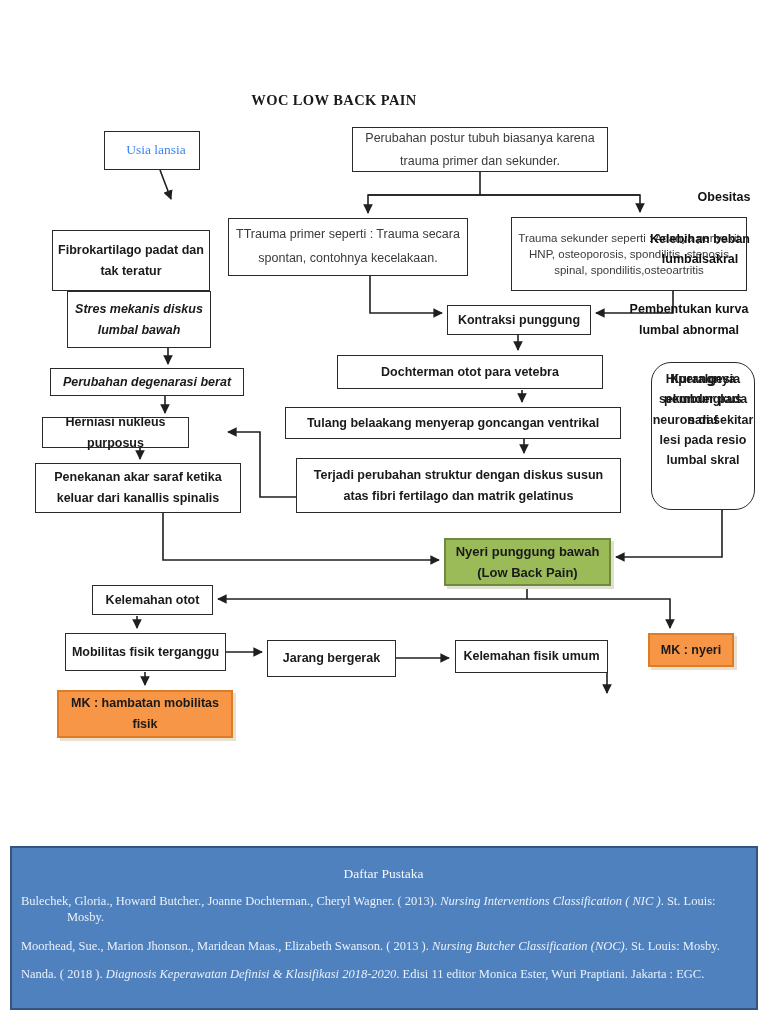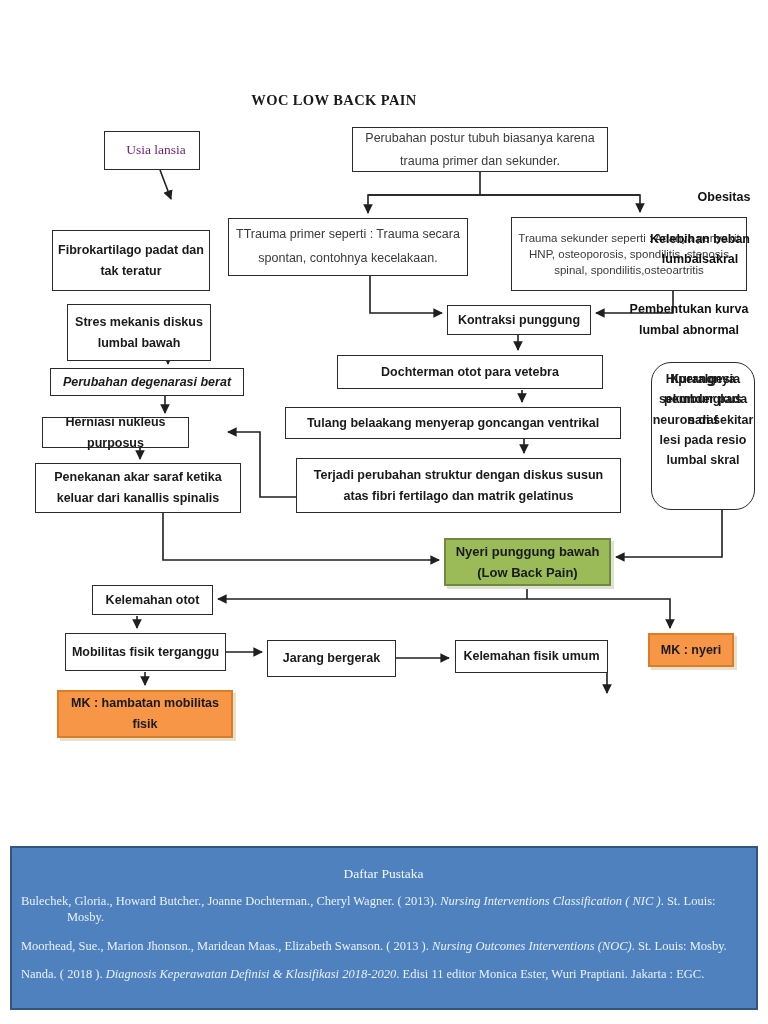--- a/index.html
+++ b/index.html
@@ -6,21 +6,21 @@
   .page{position:relative;width:768px;height:1024px;background:#ffffff;overflow:hidden;
         font-family:"Liberation Sans",sans-serif;}
   .page-title{position:absolute;top:92px;left:0;width:668px;text-align:center;margin:0;
         font-family:"Liberation Serif",serif;font-size:14.5px;font-weight:700;color:#1a1a1a;
         letter-spacing:.4px;}
   svg.connectors{position:absolute;left:0;top:0;z-index:1;}
   .node{position:absolute;box-sizing:border-box;border:1.5px solid #2b2b2b;background:#fff;
         display:flex;align-items:center;justify-content:center;text-align:center;
         font-weight:700;font-size:12.5px;line-height:1.65;color:#1a1a1a;padding:2px 4px;z-index:2;}
   .plain{font-weight:400;color:#3a3a3a;}
-  .serif-node{font-family:"Liberation Serif",serif;font-weight:400;font-size:13.5px;color:#701a75;padding-left:12px;}
+  .serif-node{font-family:"Liberation Serif",serif;font-weight:400;font-size:13.5px;color:#3b82f6;padding-left:12px;}
   .green{background:#9BBB59;border:2px solid #71893F;box-shadow:3px 3px 0 #dfe2d2;font-size:13px;}
   .orange{background:#F79646;border:2px solid #DD7C23;box-shadow:3px 3px 0 #e9e0cd;}
   .float-label{position:absolute;z-index:3;font-weight:700;font-size:12.5px;text-align:center;
         line-height:1.6;color:#111;background:transparent;}
   .tallbox{align-items:flex-start;border-radius:20px;}
   .tallbox .layer{position:absolute;left:0;top:6px;width:100%;text-align:center;line-height:1.62;}
   .refs-panel{position:absolute;left:10px;top:846px;width:748px;height:164px;box-sizing:border-box;
         background:#4E81BD;border:2px solid #31567F;color:#EAF1F9;z-index:2;
         font-family:"Liberation Serif",serif;font-size:12.5px;padding:14px 10px 0 9px;}
   .refs-title{text-align:center;font-weight:400;font-size:13.5px;margin:4px 0 11px;color:#F2F7FC;}
@@ -75,21 +75,21 @@
   <div class="float-label" style="left:694px;top:187px;width:60px;">Obesitas</div>
 
   <div class="node" style="left:52px;top:205px;width:158px;height:61px;margin-top:25px;">Fibrokartilago padat dan tak teratur</div>
 
   <div class="node plain" style="left:228px;top:218px;width:240px;height:58px;line-height:1.9;">TTrauma primer seperti : Trauma secara spontan, contohnya kecelakaan.</div>
 
   <div class="node plain" style="left:511px;top:217px;width:236px;height:74px;line-height:1.4;font-size:11.5px;">Trauma sekunder seperti : Adanya penyakit HNP, osteoporosis, spondilitis, stenosis spinal, spondilitis,osteoartritis</div>
 
   <div class="float-label" style="left:644px;top:229px;width:112px;">Kelebihan beban lumbalsakral</div>
 
-  <div class="node" style="left:67px;top:304px;width:144px;height:57px;">Stres mekanis diskus lumbal bawah</div>
+  <div class="node" style="left:67px;top:291px;width:144px;height:57px;font-style:italic;">Stres mekanis diskus lumbal bawah</div>
 
   <div class="node" style="left:447px;top:305px;width:144px;height:30px;">Kontraksi punggung</div>
 
   <div class="float-label" style="left:616px;top:299px;width:146px;line-height:1.7;">Pembentukan kurva lumbal abnormal</div>
 
   <div class="node" style="left:337px;top:355px;width:266px;height:34px;">Dochterman otot para vetebra</div>
 
   <div class="node" style="left:50px;top:368px;width:194px;height:28px;font-style:italic;">Perubahan degenarasi berat</div>
 
   <div class="node" style="left:285px;top:407px;width:336px;height:32px;">Tulang belaakang menyerap goncangan ventrikal</div>
@@ -115,17 +115,17 @@
 
   <div class="node" style="left:455px;top:640px;width:153px;height:33px;">Kelemahan fisik umum</div>
 
   <div class="node orange" style="left:648px;top:633px;width:86px;height:34px;">MK : nyeri</div>
 
   <div class="node orange" style="left:57px;top:690px;width:176px;height:48px;">MK : hambatan mobilitas fisik</div>
 
   <div class="refs-panel">
     <div class="refs-title">Daftar Pustaka</div>
     <p class="ref"><span>Bulechek, Gloria., Howard Butcher., Joanne Dochterman., Cheryl Wagner. ( 2013). </span><span class="it">Nursing Interventions Classification ( NIC )</span><span>. St. Louis: Mosby.</span></p>
-    <p class="ref"><span>Moorhead, Sue., Marion Jhonson., Maridean Maas., Elizabeth Swanson. ( 2013 ). </span><span class="it">Nursing Outcomes  Interventions (NOC)</span><span>. St. Louis: Mosby.</span></p>
+    <p class="ref"><span>Moorhead, Sue., Marion Jhonson., Maridean Maas., Elizabeth Swanson. ( 2013 ). </span><span class="it">Nursing Butcher  Classification (NOC)</span><span>. St. Louis: Mosby.</span></p>
     <p class="ref"><span>Nanda. ( 2018 ). </span><span class="it">Diagnosis Keperawatan Definisi &amp; Klasifikasi 2018-2020</span><span>. Edisi 11 editor Monica Ester, Wuri Praptiani. Jakarta : EGC.</span></p>
   </div>
 
 </div>
 
 </body></html>

